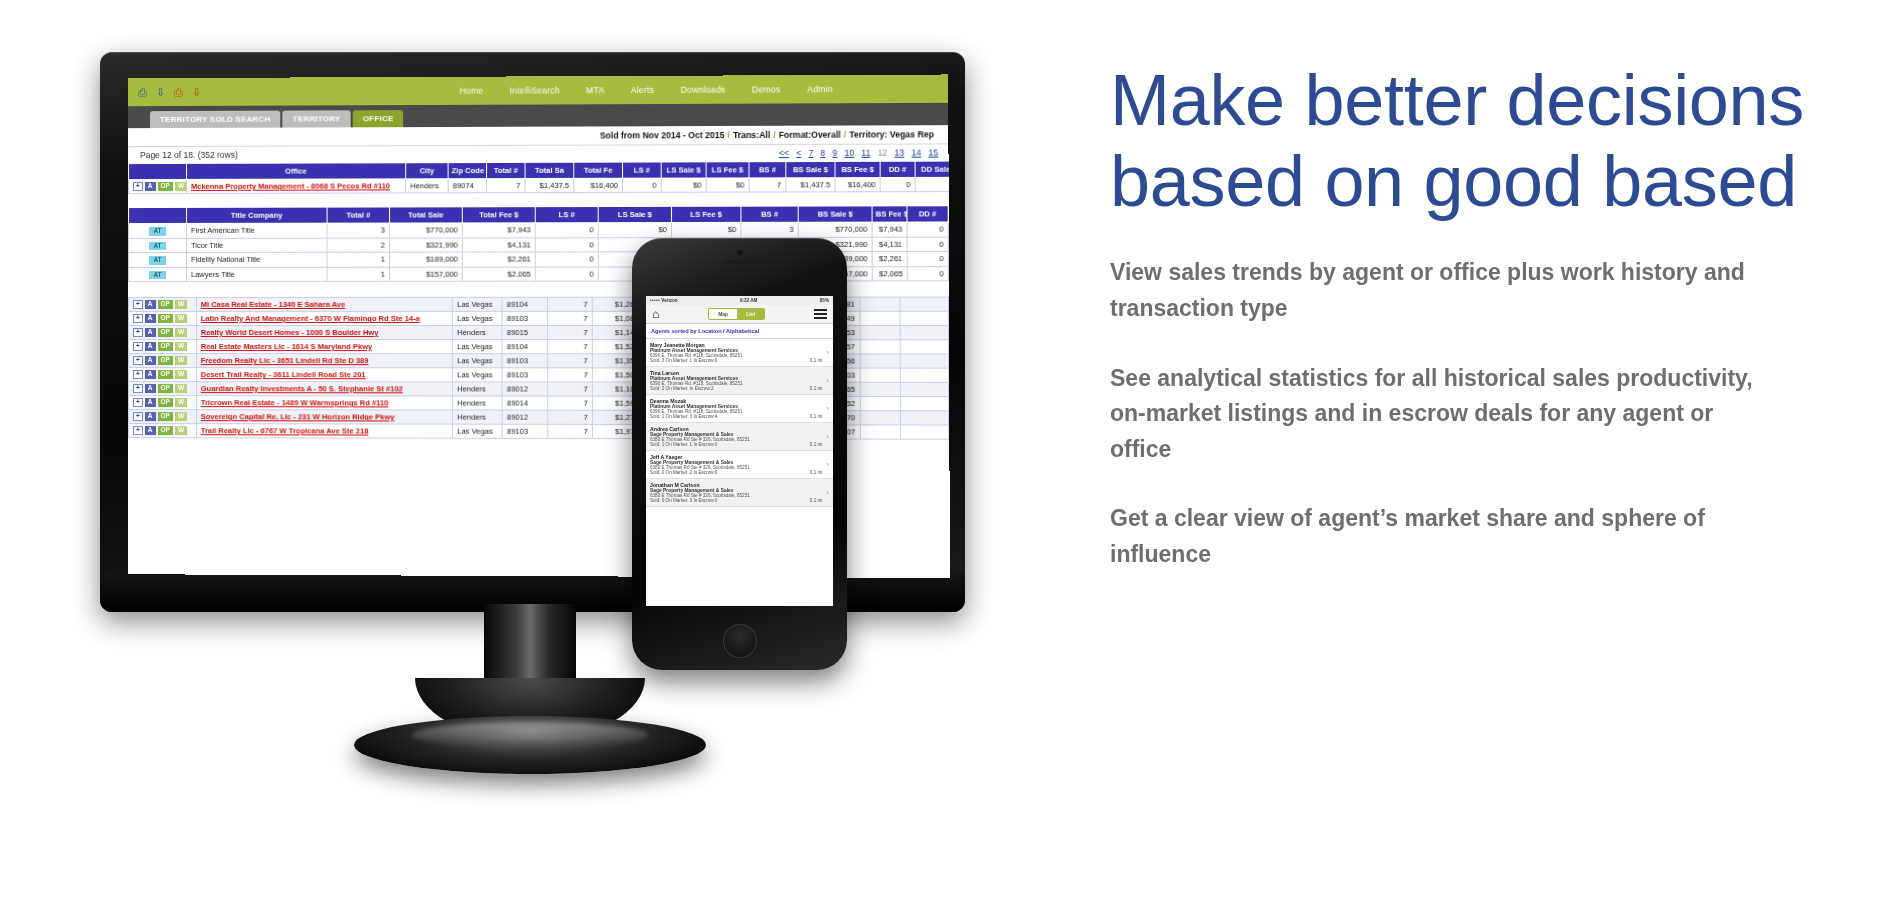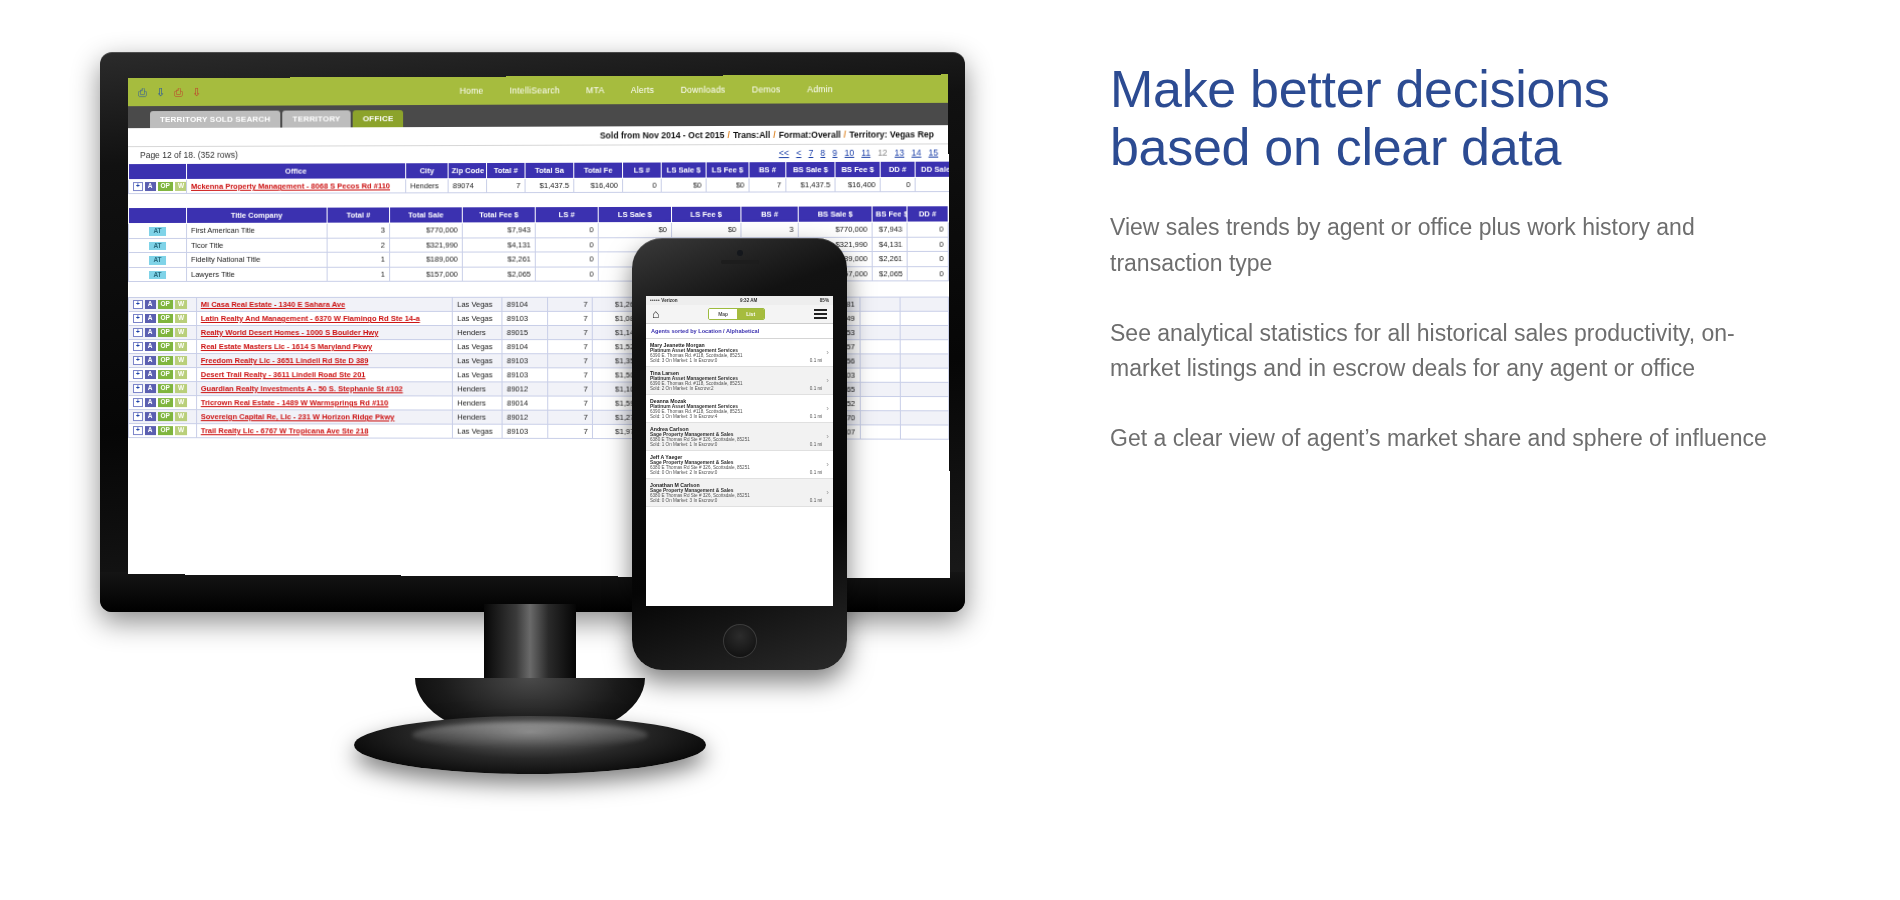--- a/index.html
+++ b/index.html
@@ -161,24 +161,24 @@
   .ph-name{font-size:5.2px;font-weight:bold;color:#222;}
   .ph-comp{font-size:4.9px;font-weight:bold;color:#333;}
   .ph-addr{font-size:4.6px;color:#555;}
   .ph-stats{font-size:4.6px;color:#555;display:flex;justify-content:space-between;}
   .ph-chev{color:#9a9a9a;font-size:8px;}
 
   
   #copy{position:absolute;left:1110px;top:60px;width:700px;}
   #copy h1{
     margin:0;font-family:"Liberation Sans", sans-serif;font-weight:normal;
-    font-size:52px;line-height:1.12;color:#2c4b92;letter-spacing:-.3px;
+    font-size:72px;line-height:1.12;color:#2c4b92;letter-spacing:-.3px;
   }
   #copy p{
-    margin:34px 0 0 0;font-size:23px;line-height:1.55;color:#6e6e6e;font-weight:normal;
+    margin:34px 0 0 0;font-size:23px;line-height:1.55;color:#6e6e6e;font-weight:bold;
     max-width:660px;
   }
 </style>
 </head>
 <body>
 
 <div id="device-stage">
 
   <div id="monitor">
     <div id="monitor-bezel"></div>
@@ -741,18 +741,18 @@
       </div>
     </div>
 
     <div id="phone-home"></div>
   </div>
 </div>
 
 <div id="copy">
   <h1>
     <span>Make better decisions</span><br>
-    <span>based on clear data</span>
+    <span>based on good based</span>
   </h1>
   <p>View sales trends by agent or office plus work history and transaction type</p>
   <p>See analytical statistics for all historical sales productivity, on-market listings and in escrow deals for any agent or office</p>
   <p>Get a clear view of agent’s market share and sphere of influence</p>
 </div>
 
 </body></html>

